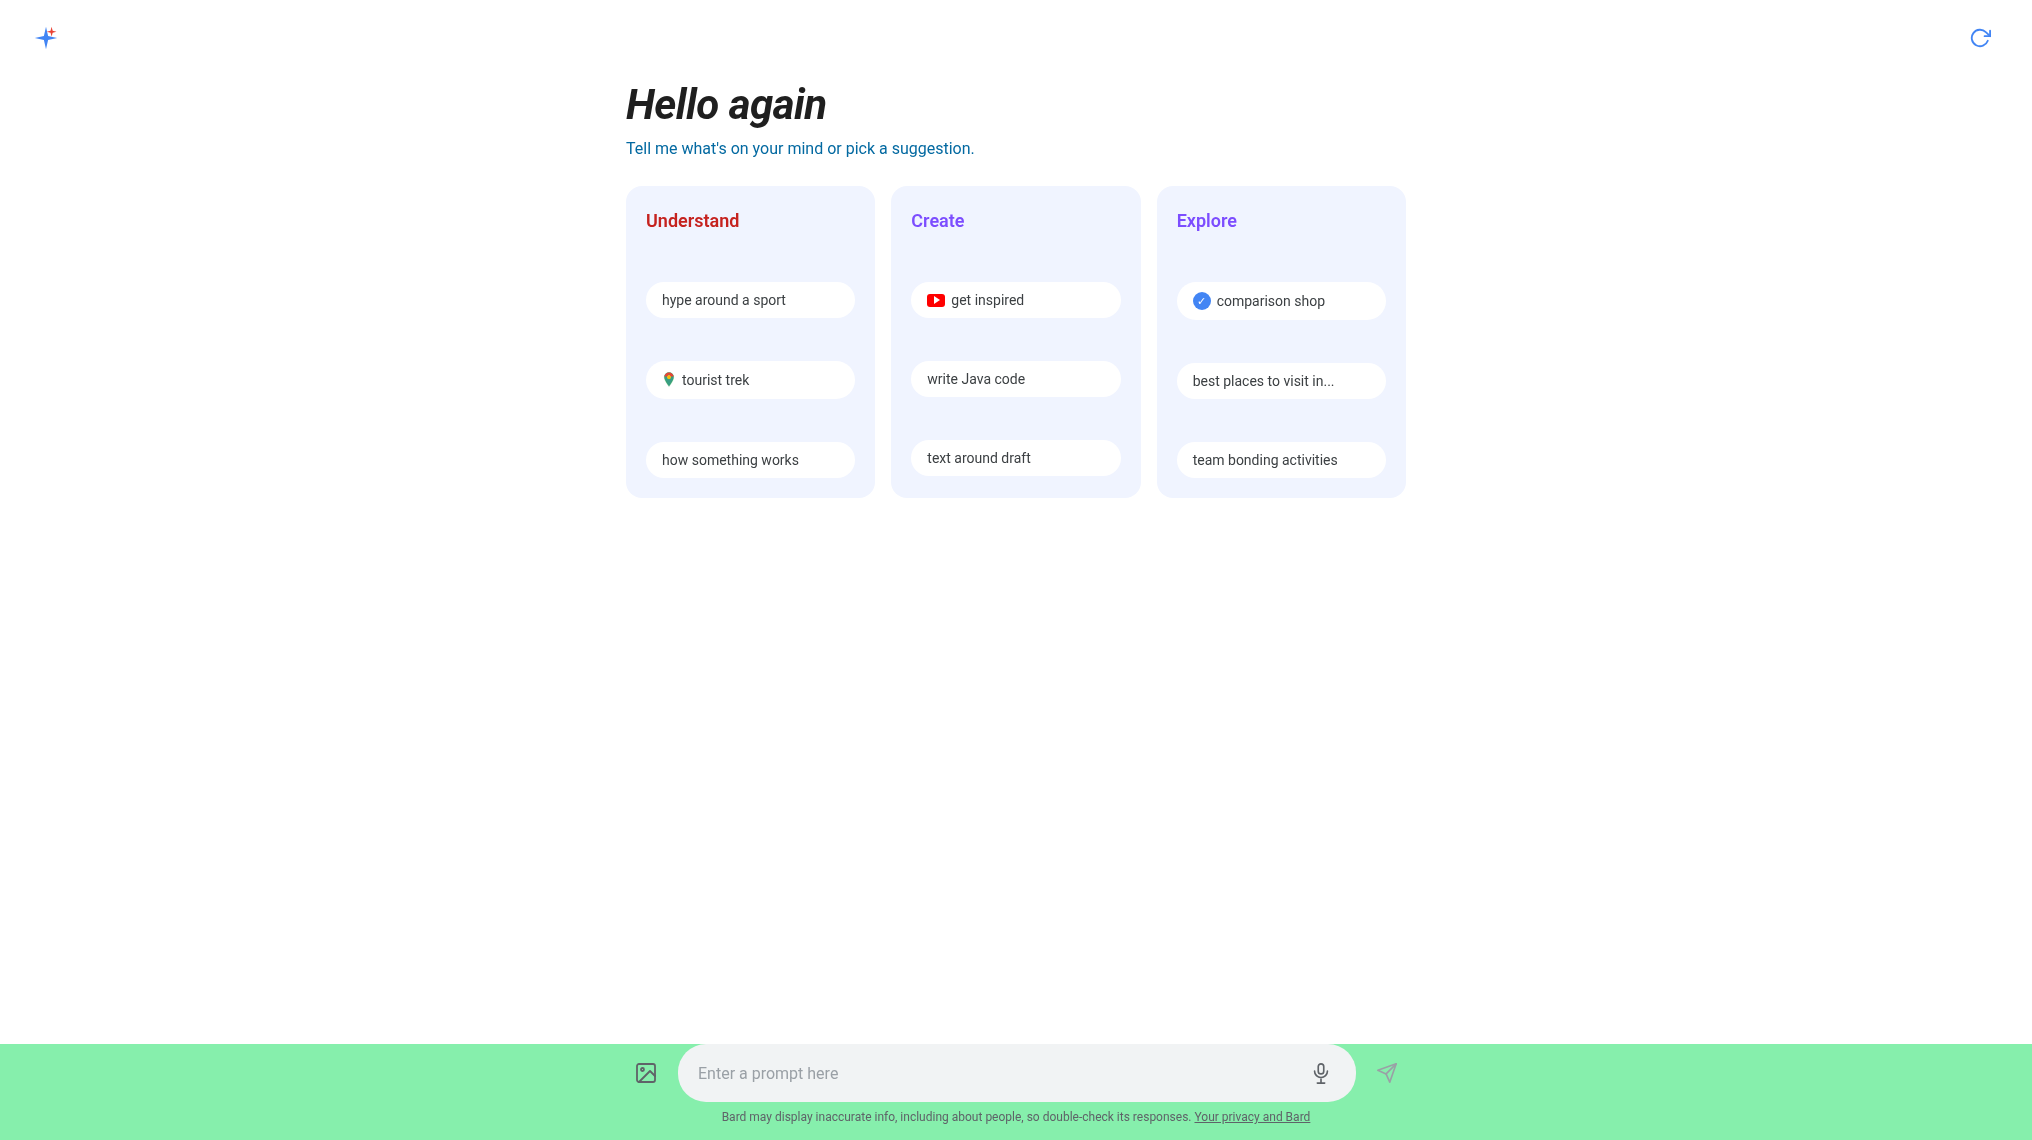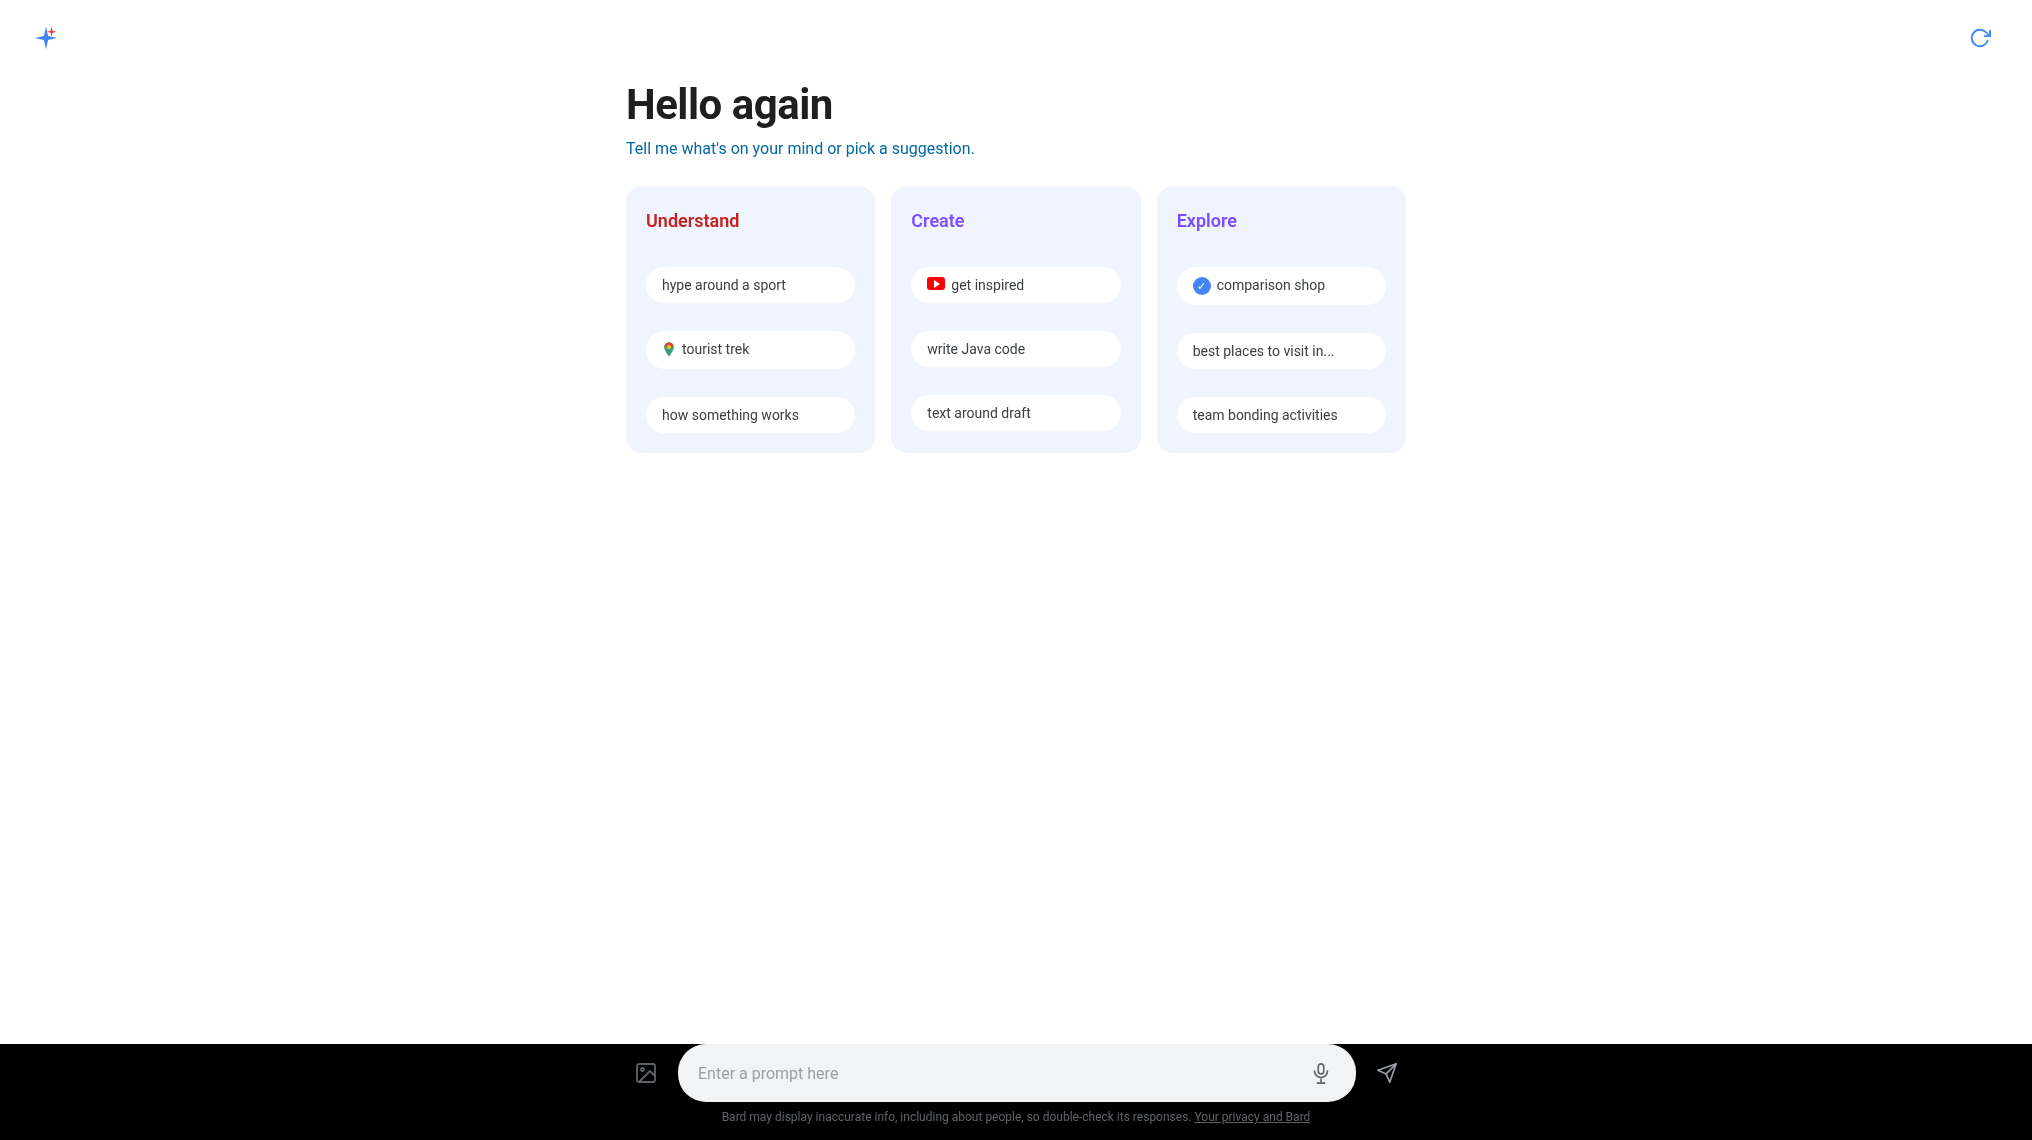--- a/index.html
+++ b/index.html
@@ -59,20 +59,21 @@
       width: 780px;
       max-width: 95vw;
     }
 
     .greeting {
       font-size: 42px;
       font-weight: 700;
       color: #1f1f1f;
       margin-bottom: 10px;
       letter-spacing: -0.5px;
+      font-style: italic;
     }
 
     .subtitle {
       font-size: 16px;
       color: #0369a1;
       margin-bottom: 28px;
     }
 
     .cards-container {
       display: flex;
@@ -103,43 +104,45 @@
     .card-title.create {
       color: #7c4dff;
     }
 
     .card-title.explore {
       color: #7c4dff;
     }
 
     .chip {
       display: inline-flex;
+      align-items: center;
       gap: 6px;
       background: #ffffff;
       border-radius: 20px;
       padding: 10px 16px;
       font-size: 14px;
       color: #3c4043;
       cursor: pointer;
       white-space: nowrap;
       border: none;
       font-family: inherit;
       text-align: left;
       transition: background 0.15s;
+      margin-top: 15px;
     }
 
     .bottom-area {
       position: fixed;
       bottom: 0;
       width: 100%;
       display: flex;
       flex-direction: column;
       align-items: center;
       padding-bottom: 16px;
-      background: #000000;
+      background: #86efac;
     }
 
     .input-row {
       display: flex;
       align-items: center;
       gap: 12px;
       width: 780px;
       max-width: 95vw;
       margin-bottom: 8px;
     }

